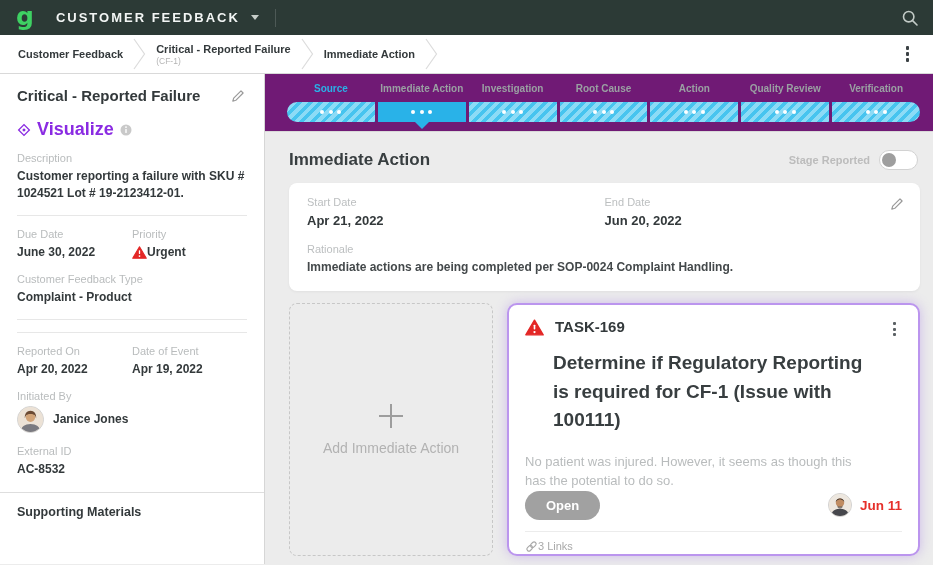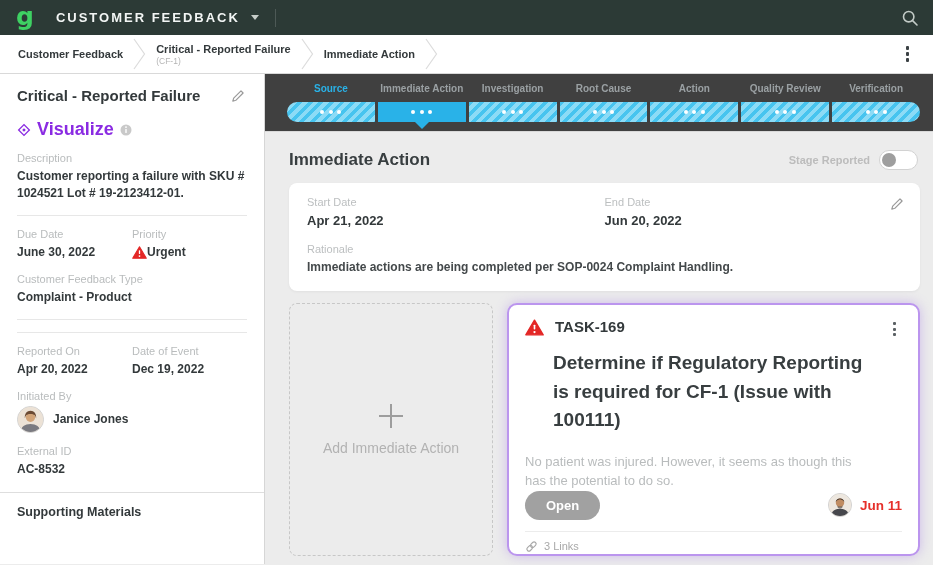--- a/index.html
+++ b/index.html
@@ -42,21 +42,21 @@
   .priority-val { display:flex; align-items:center; }
   .person-row { display:flex; align-items:center; gap:9px; margin-top:2px; }
   .avatar { width:27px; height:27px; border-radius:50%; border:1px solid #d2d2d2; overflow:hidden; flex-shrink:0; background:#e8e0d4; }
   .sb-section-break { border:none; border-top:1px solid #dedede; margin:14px -17px 12px; }
   .sb-heading { font-size:12.5px; font-weight:700; color:#33393b; margin-bottom:9px; }
 
   
   .main { flex:1; display:flex; flex-direction:column; min-width:0; }
 
   
-  .stagestrip { background:#404040; border-bottom:1px solid #d9d9d9; padding:9px 13px 0 22px; height:58px; }
+  .stagestrip { background:#701a75; border-bottom:1px solid #d9d9d9; padding:9px 13px 0 22px; height:58px; }
   .stages { display:flex; gap:3px; }
   .stage { flex:1; min-width:0; cursor:pointer; }
   .stage-label { font-size:10px; font-weight:700; color:#9aa0a3; text-align:center; margin-bottom:8px; white-space:nowrap; overflow:hidden; }
   .stage-label.active { color:#29b2e8; }
   .seg { height:20px; display:flex; align-items:center; justify-content:center; gap:4.5px; position:relative; }
   .stage:first-child .seg { border-radius:10px 0 0 10px; }
   .stage:last-child .seg { border-radius:0 10px 10px 0; }
   .seg.striped { background:repeating-linear-gradient(135deg,#47c4ef 0 3.5px,#8cdbf6 3.5px 7.5px); }
   .seg.solid { background:#29b2e8; }
   .seg.solid::after { content:""; position:absolute; left:50%; bottom:-7px; margin-left:-7px;
@@ -96,21 +96,21 @@
   .task-kebab { margin-left:auto; margin-right:2px; }
   .task-kebab span { background:#5b6164; width:3px; height:3px; }
   .task-title { margin:9px 0 0 28px; font-size:19px; font-weight:700; color:#383e40; line-height:1.5; padding-right:26px; }
   .task-body { margin-top:17px; font-size:13px; color:#b9bcbd; line-height:1.5; padding-right:36px; }
   .task-footer { margin-top:auto; display:flex; align-items:center; padding-bottom:11px; }
   .open-btn { background:#a1a1a1; border:none; color:#fff; font-weight:700; font-size:13px; padding:7px 21px;
       border-radius:17px; cursor:pointer; font-family:inherit; }
   .task-due { margin-left:auto; display:flex; align-items:center; gap:8px;justify-content:flex-end; }
   .task-due .avatar { width:24px; height:24px; }
   .due-date { font-size:13.5px; font-weight:700; color:#e6302b; }
-  .task-links { border-top:1px solid #ececec; padding:8px 0 2px; display:flex; align-items:center; gap:6px; cursor:pointer; }
+  .task-links { border-top:1px solid #ececec; padding:8px 0 2px; display:flex; align-items:center; cursor:pointer; }
   .links-label { font-size:11px; color:#a9a9a9; }
 </style>
 </head>
 <body>
 
 <div class="screen">
 
   <header class="topbar">
     <span class="logo">g</span>
     <span class="topbar-title">CUSTOMER FEEDBACK</span>
@@ -216,21 +216,21 @@
 
       <hr class="sb-divider">
 
       <div class="sb-grid">
         <div class="field">
           <div class="sb-label">Reported On</div>
           <div class="sb-value">Apr 20, 2022</div>
         </div>
         <div class="field">
           <div class="sb-label">Date of Event</div>
-          <div class="sb-value">Dec 19, 2022</div>
+          <div class="sb-value">Apr 19, 2022</div>
         </div>
         <div class="field" style="grid-column:1 / -1">
           <div class="sb-label">Initiated By</div>
           <div class="person-row">
             <span class="avatar">
               <svg width="25" height="25" viewBox="0 0 24 24">
                   <rect width="24" height="24" fill="#ece2d6"></rect>
                   <path d="M2.5 24 c0-5 4.2-7.8 9.5-7.8 s9.5 2.8 9.5 7.8 z" fill="#7a7a80"></path>
                   <circle cx="12" cy="9.8" r="4.5" fill="#d2a478"></circle>
                   <path d="M6.6 11 c-0.5-4.5 1.9-7.4 5.4-7.4 s5.9 2.9 5.4 7.4 c-0.6-3-1.6-4.4-5.4-4.4 s-4.8 1.4-5.4 4.4 z" fill="#6b4a33"></path>

